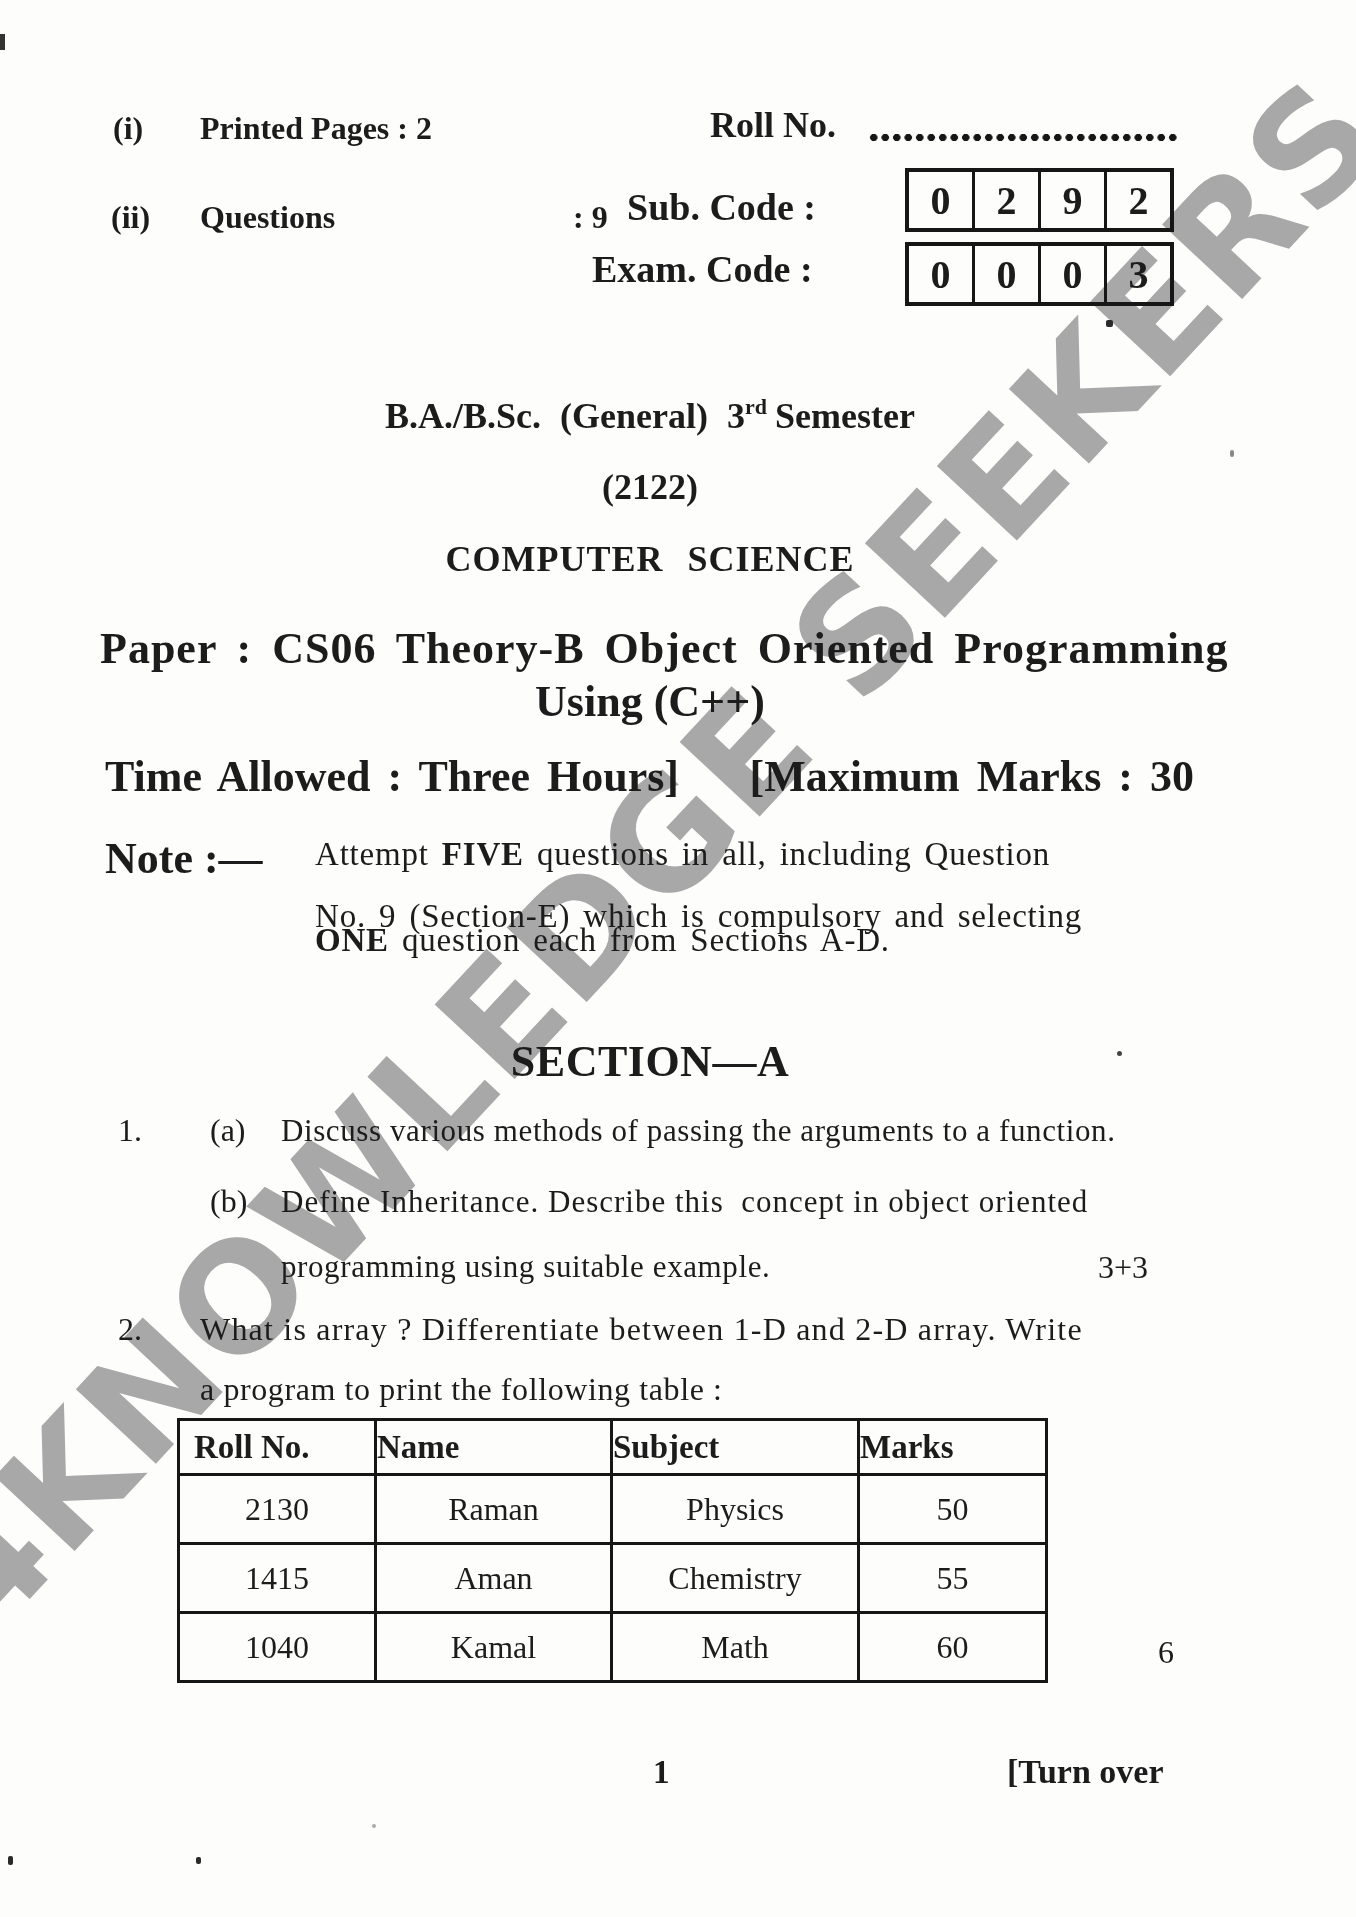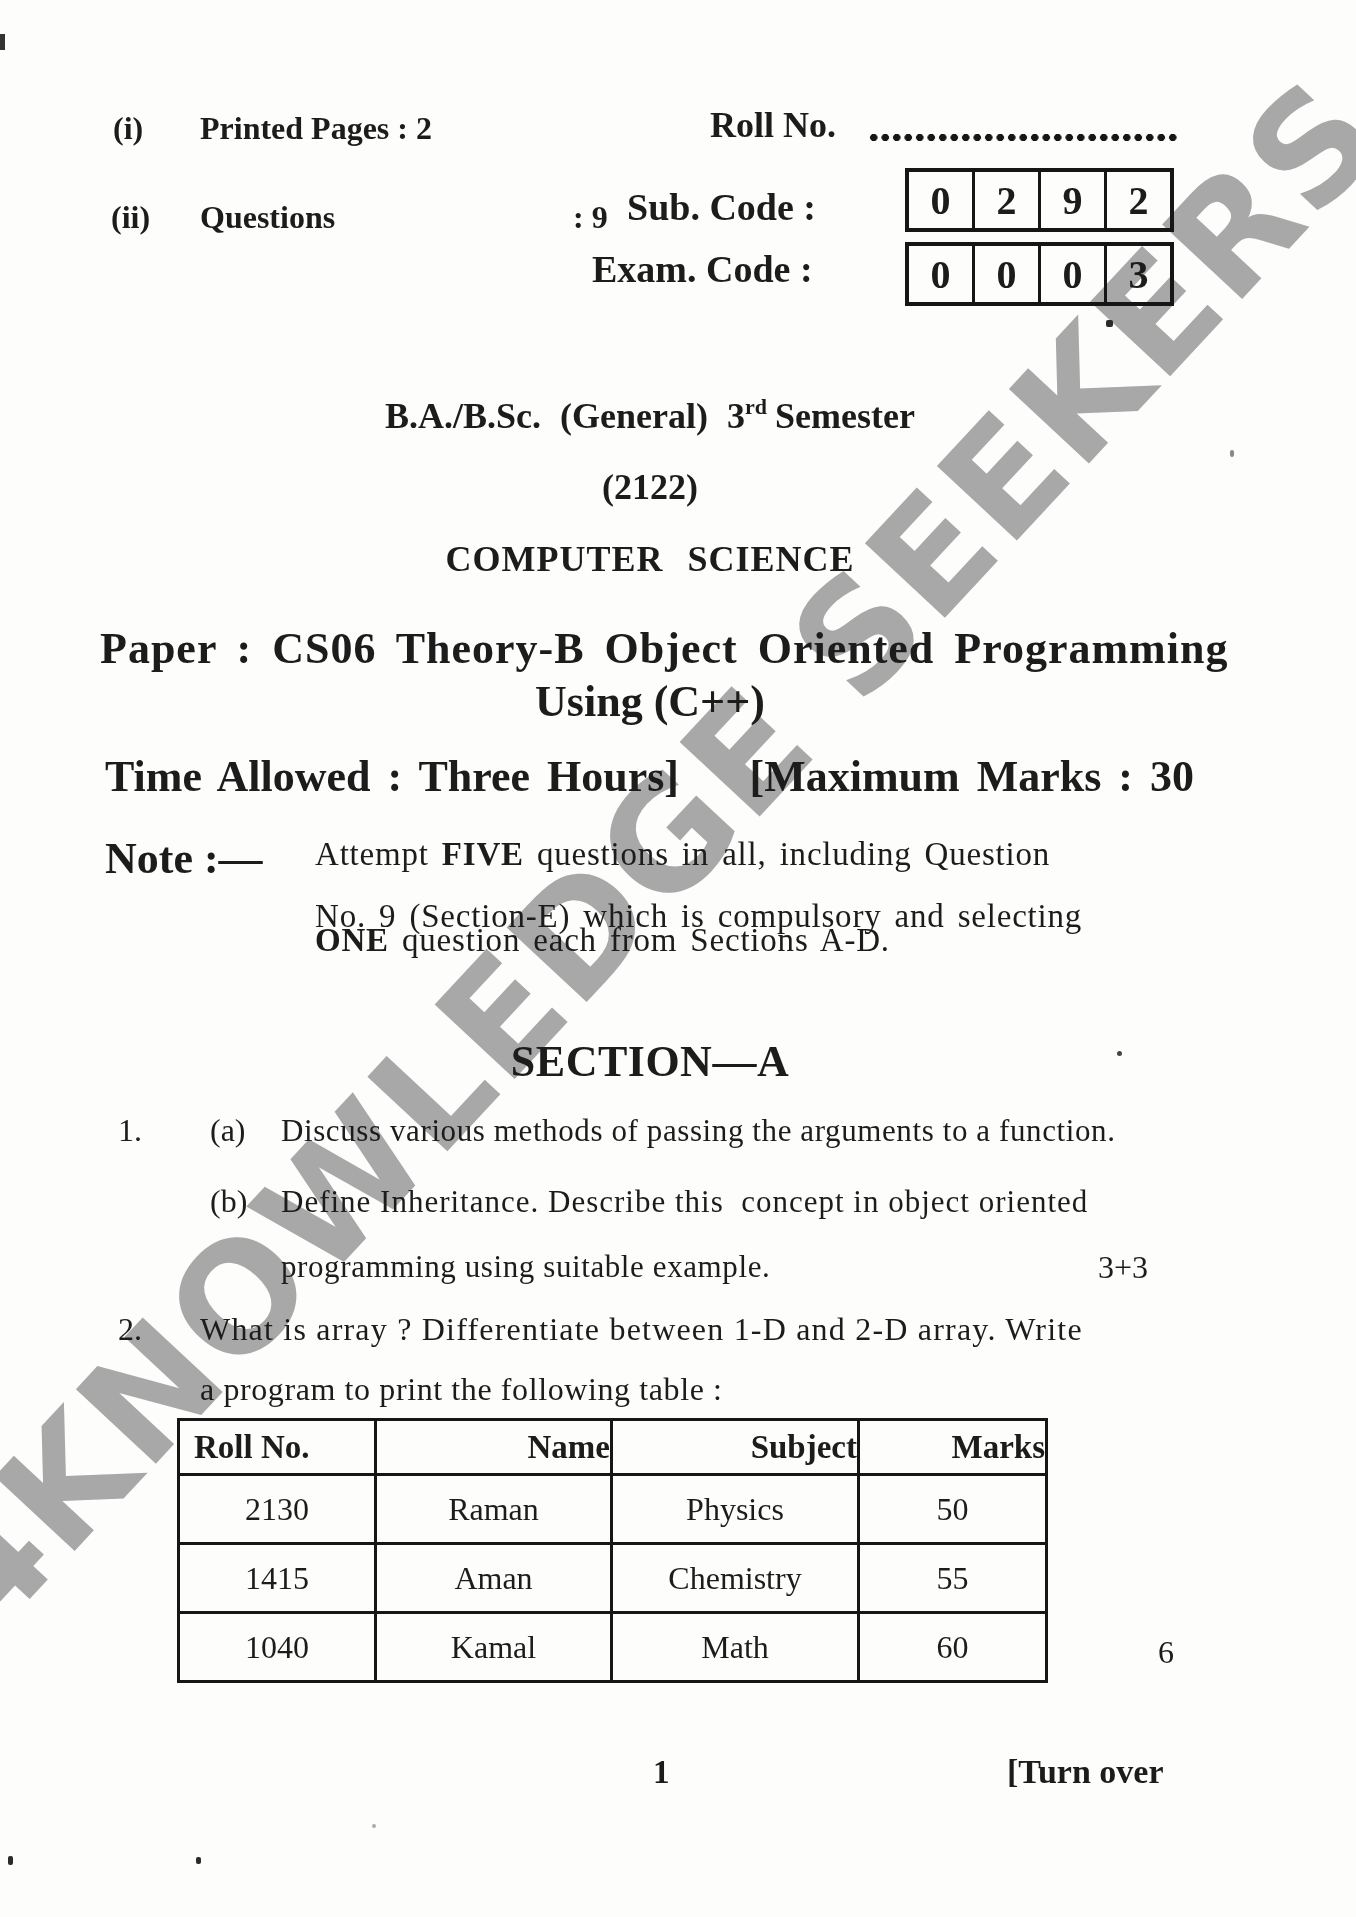--- a/index.html
+++ b/index.html
@@ -50,21 +50,21 @@
     font-weight:bold;font-size:40px;
     font-family:"Liberation Serif",serif;
     display:flex;align-items:center;justify-content:center;
   }
   .code-cell:first-child{border-left:none;}
   sup.rd{font-size:22px;vertical-align:14px;margin-right:8px;}
   .note-line{font-size:33px;letter-spacing:0.8px;word-spacing:4px;}
   .q{font-size:32px;}
   .marks-table{position:absolute;left:177px;top:1418px;border-collapse:collapse;}
   .marks-table th,.marks-table td{border:3px solid #161616;padding:0;}
-  .marks-table th{height:52px;font-size:33px;font-weight:bold;text-align:right;}
+  .marks-table th{height:52px;font-size:33px;font-weight:bold;text-align:left;}
   .marks-table th:first-child{text-align:left;padding-left:14px;}
   .marks-table td{height:66px;font-size:32px;text-align:center;}
   .artifact{position:absolute;background:#2a2a2a;}
 </style>
 </head>
 <body>
 
 <div class="page" style="background: rgb(253, 253, 252); color: rgb(28, 28, 28);">
 
   <div class="wm" style="color: rgb(168, 168, 168);">C4KNOWLEDGE SEEKERS</div>

